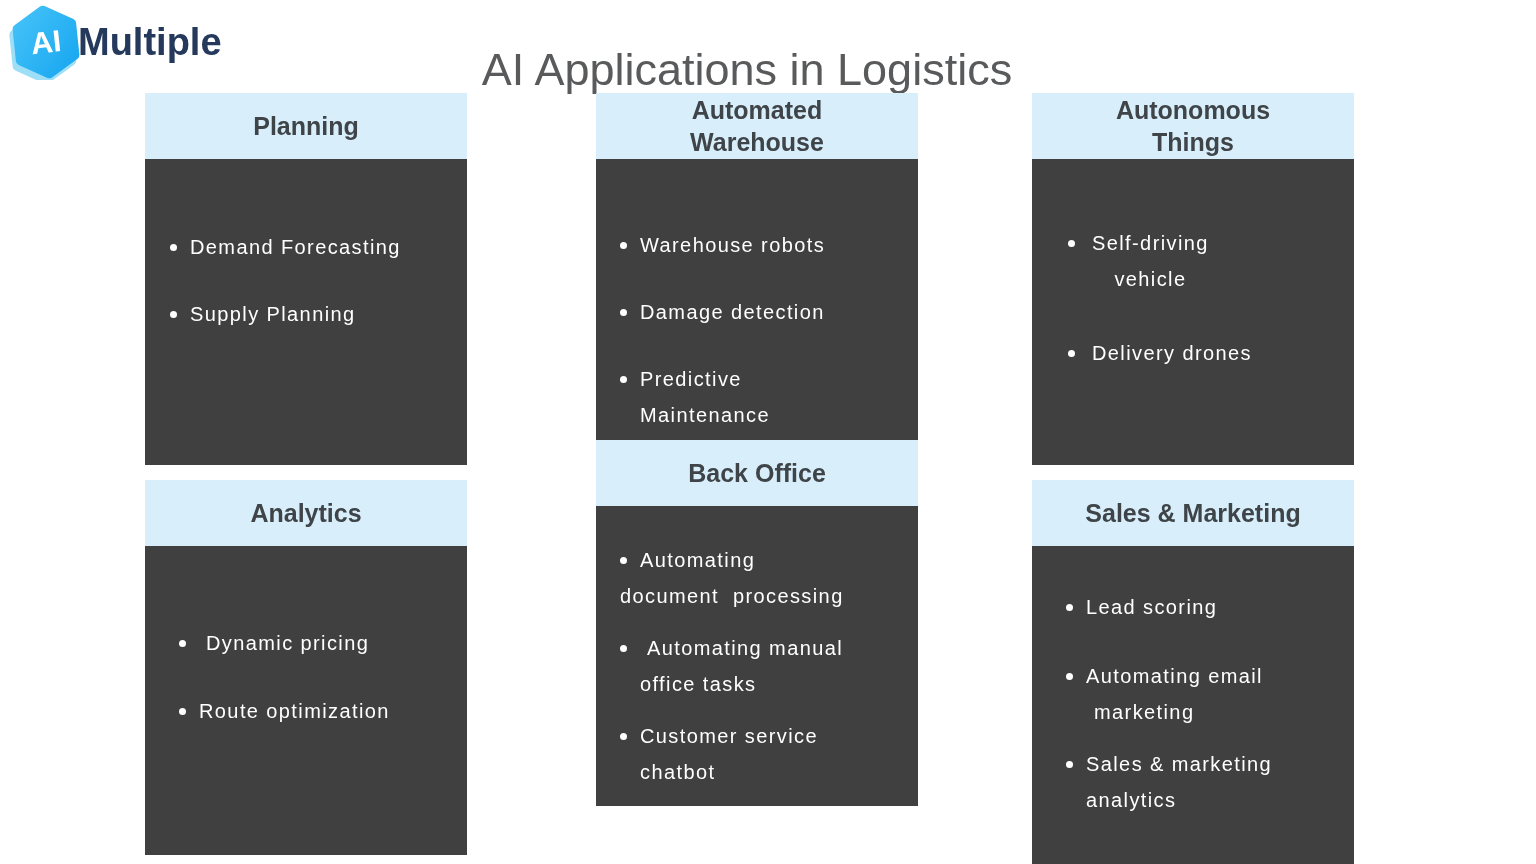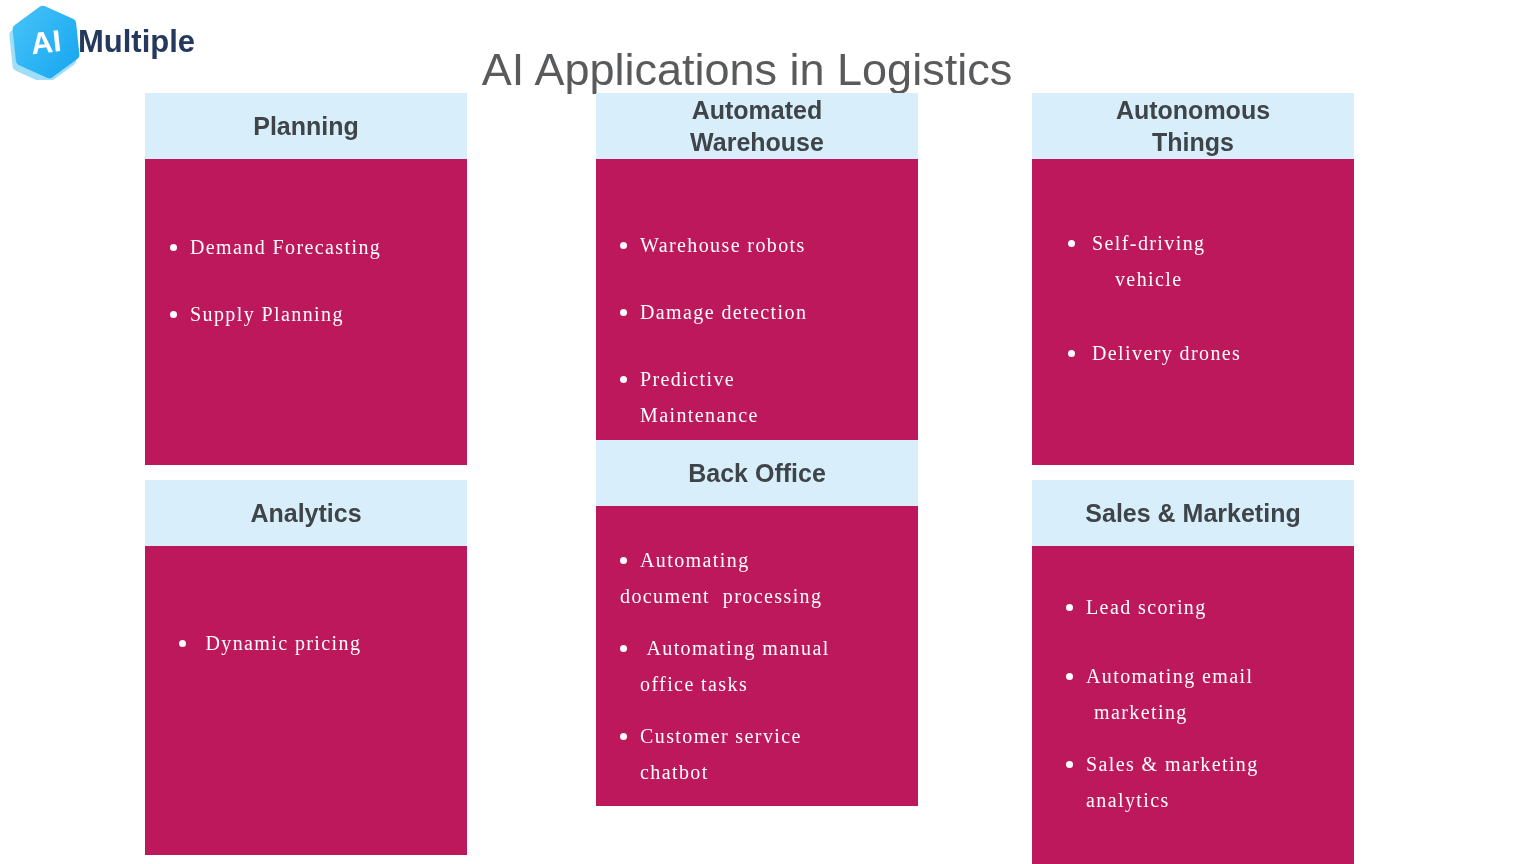--- a/index.html
+++ b/index.html
@@ -4,29 +4,29 @@
 <style>
   html,body{margin:0;padding:0;background:#ffffff;}
   #app{position:relative;width:1536px;height:864px;background:#ffffff;
        font-family:"Liberation Sans",sans-serif;overflow:hidden;}
 
   
   .page-title{position:absolute;top:14px;left:0;width:100%;text-align:center;
               font-size:45px;font-weight:400;color:#595a5c;transform:translateX(-21px);}
   .logo{position:absolute;top:4px;left:8px;display:flex;align-items:center;}
   .logo-hex{width:76px;height:76px;}
-  .brand{font-size:31px;font-weight:700;color:#24395b;margin-left:-6px;letter-spacing:0;}
+  .brand{font-size:38px;font-weight:700;color:#24395b;margin-left:-6px;letter-spacing:0;}
 
   
   .card{position:absolute;width:322px;display:flex;flex-direction:column;}
   .card-header{height:66px;background:#d8effb;display:flex;align-items:center;
                justify-content:center;text-align:center;flex:none;}
   .card-title{margin:0;font-size:25px;font-weight:700;color:#3f4448;line-height:1.28;
               white-space:pre-line;}
-  .card-body{flex:1;background:#be185d;font-family:Liberation Serif, serif;}
+  .card-body{flex:1;background:#404040;}
   .item-list{list-style:none;margin:0;padding:0 10px 0 24px;color:#ffffff;}
   .item{display:flex;align-items:flex-start;font-size:20px;letter-spacing:1.4px;
         line-height:36px;}
   .bullet{flex:none;width:7px;height:7px;border-radius:50%;background:#ffffff;
           margin:15px 13px 0 0;}
   .lines span{display:block;white-space:pre;}
   .line.outdent{margin-left:-20px;}
   .line.indent{margin-left:8px;}
 
   
@@ -160,20 +160,26 @@
       <h2 class="card-title">Analytics</h2>
     </header>
     <div class="card-body">
       <ul class="item-list">
         <li class="item">
           <span class="bullet"></span>
           <span class="lines">
               <span class="line">&nbsp;Dynamic pricing</span>
             </span>
         </li>
+        <li class="item">
+          <span class="bullet"></span>
+          <span class="lines">
+              <span class="line">Route optimization</span>
+            </span>
+        </li>
       </ul>
     </div>
   </section>
 
   <section class="card card-backoffice">
     <header class="card-header">
       <h2 class="card-title">Back Office</h2>
     </header>
     <div class="card-body">
       <ul class="item-list">

